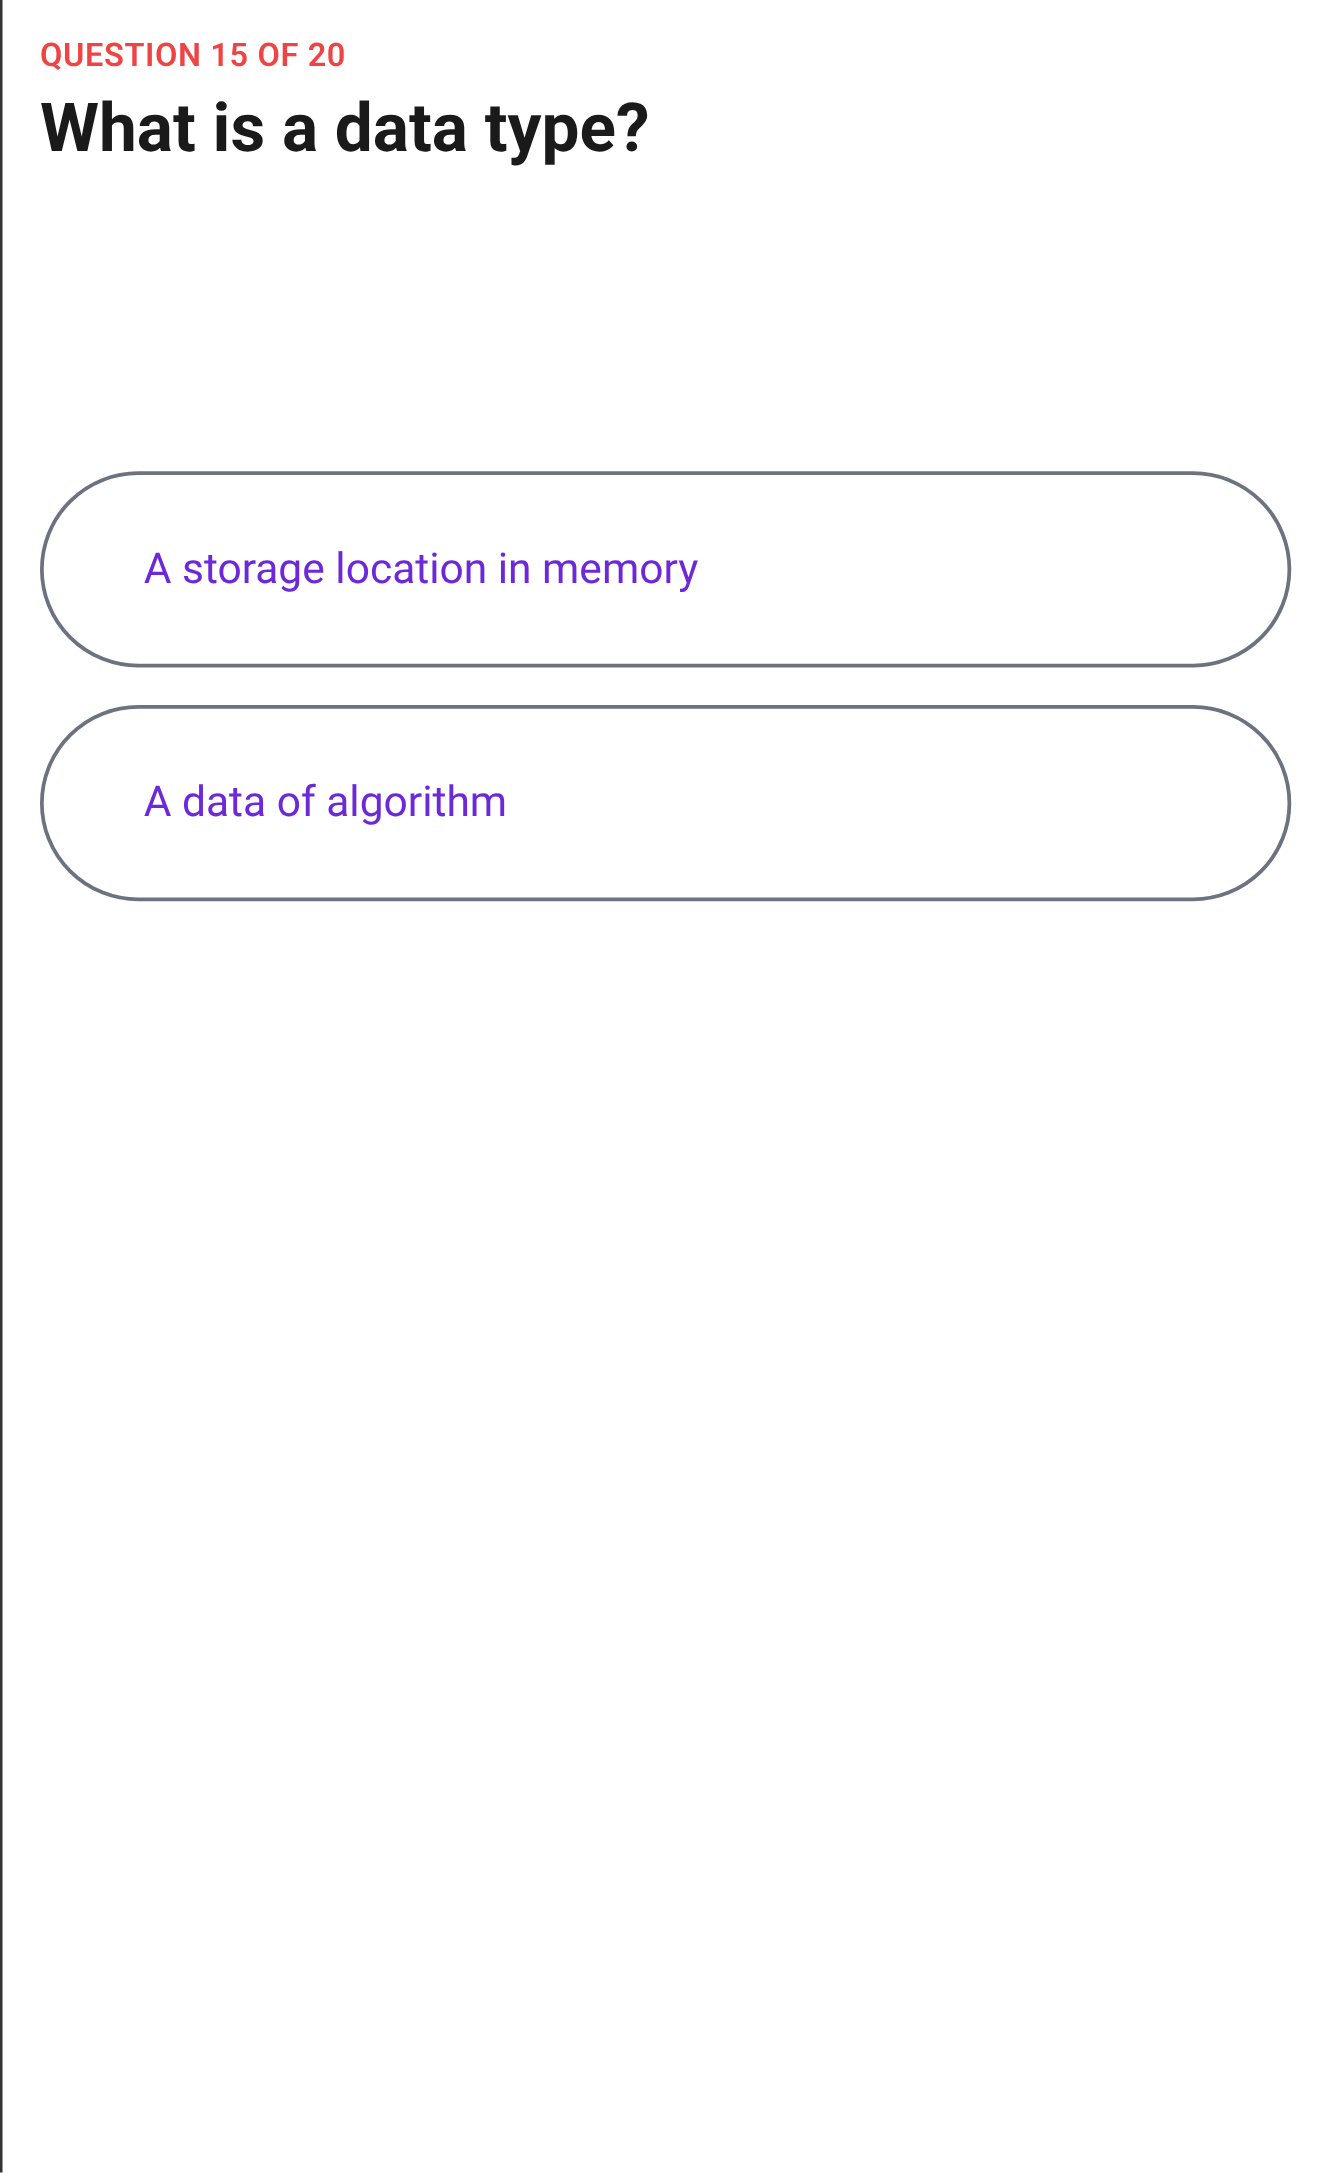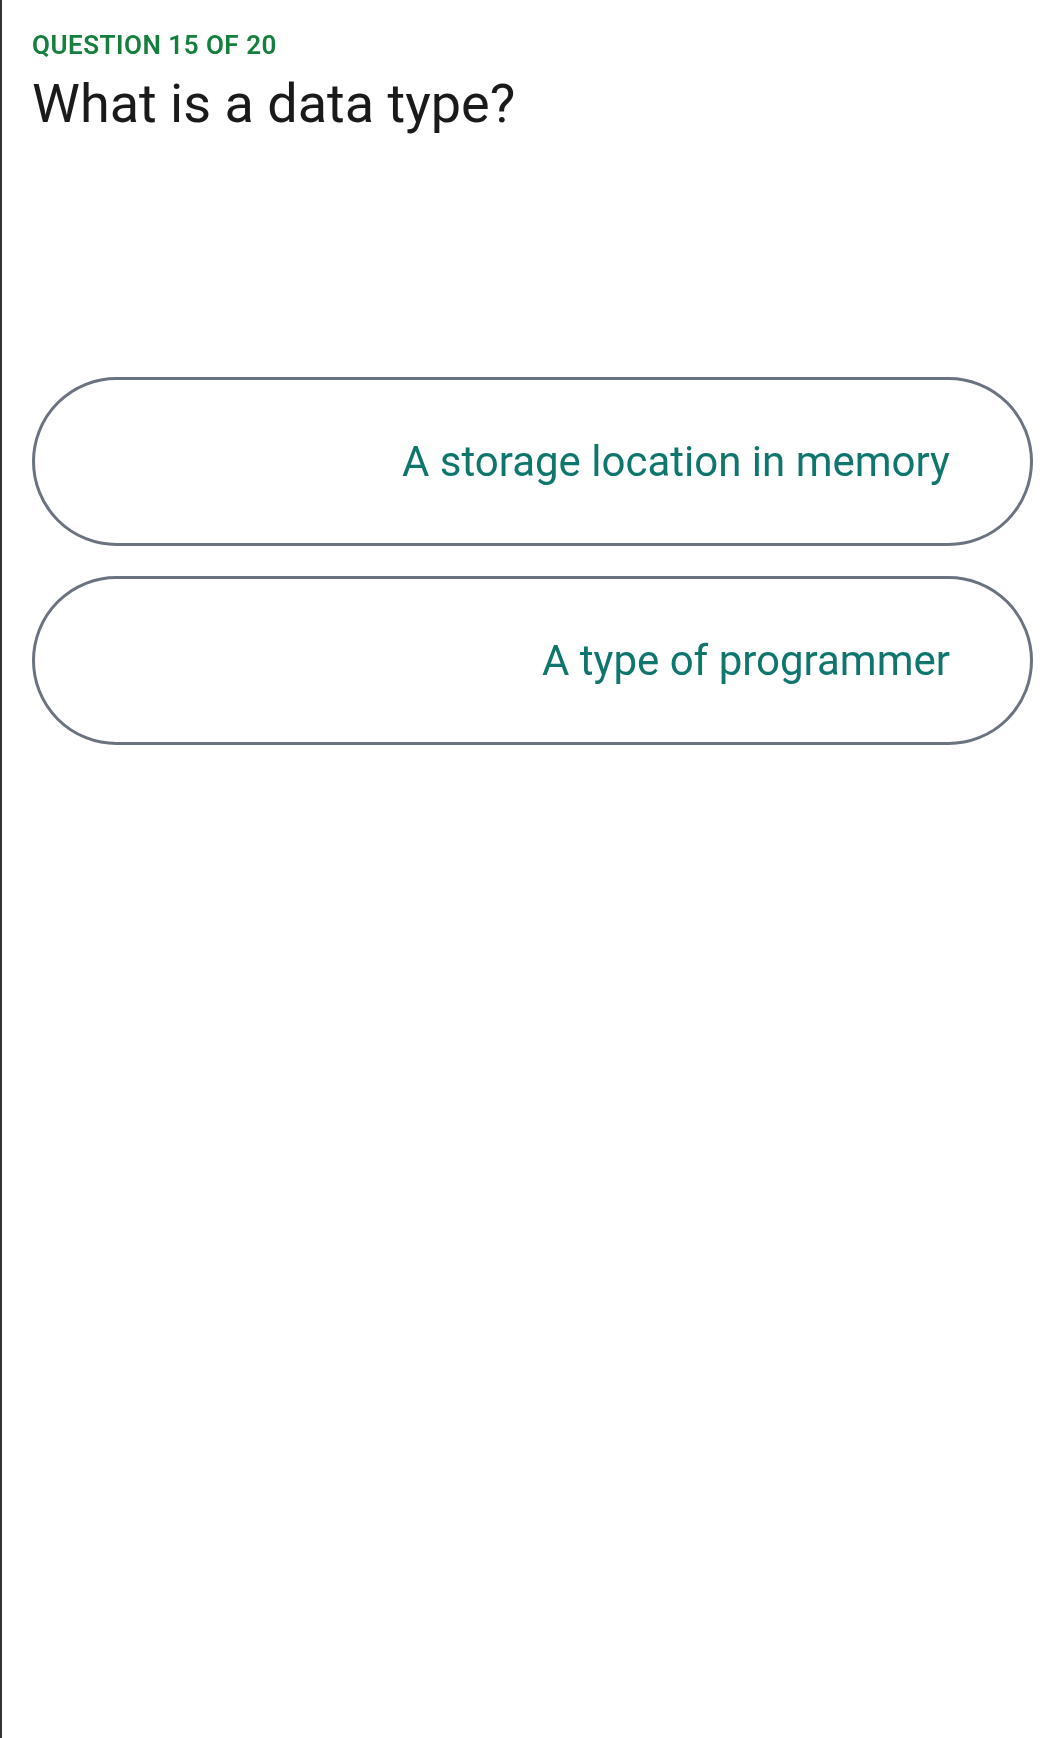--- a/index.html
+++ b/index.html
@@ -9,55 +9,55 @@
     }
     body {
       font-family: -apple-system, BlinkMacSystemFont, 'Segoe UI', Roboto, 'Helvetica Neue', Arial, sans-serif;
       background: #ffffff;
       width: 1063px;
       min-height: 1738px;
       padding: 30px;
       border-left: 2px solid #333;
     }
     .question-counter {
-      color: #15803d;
+      color: #ef4444;
       font-size: 26px;
       font-weight: 600;
       letter-spacing: 0.5px;
       margin-bottom: 12px;
     }
     .question-title {
       color: #1a1a1a;
       font-size: 54px;
-      font-weight: 400;
+      font-weight: 700;
       line-height: 1.2;
       margin-bottom: 240px;
     }
     .options-container {
       display: flex;
       flex-direction: column;
       gap: 30px;
       padding: 0 0px;
     }
     .option-button {
       background: #ffffff;
       border: 3px solid #6b7280;
       border-radius: 999px;
       padding: 50px 80px;
-      font-size: 42px;
-      color: #0f766e;
-      text-align: right;
+      font-size: 34px;
+      color: #6d28d9;
+      text-align: left;
       cursor: pointer;
       line-height: 1.5;
       font-family: inherit;
       width: 100%;
     }
   </style>
 </head>
 <body>
 
 <div class="question-counter">QUESTION 15 OF 20</div>
 <h1 class="question-title">What is a data type?</h1>
 
 <div class="options-container">
   <button class="option-button">A storage location in memory</button>
-  <button class="option-button">A type of programmer</button>
+  <button class="option-button">A data of algorithm</button>
 </div>
 
 </body></html>

